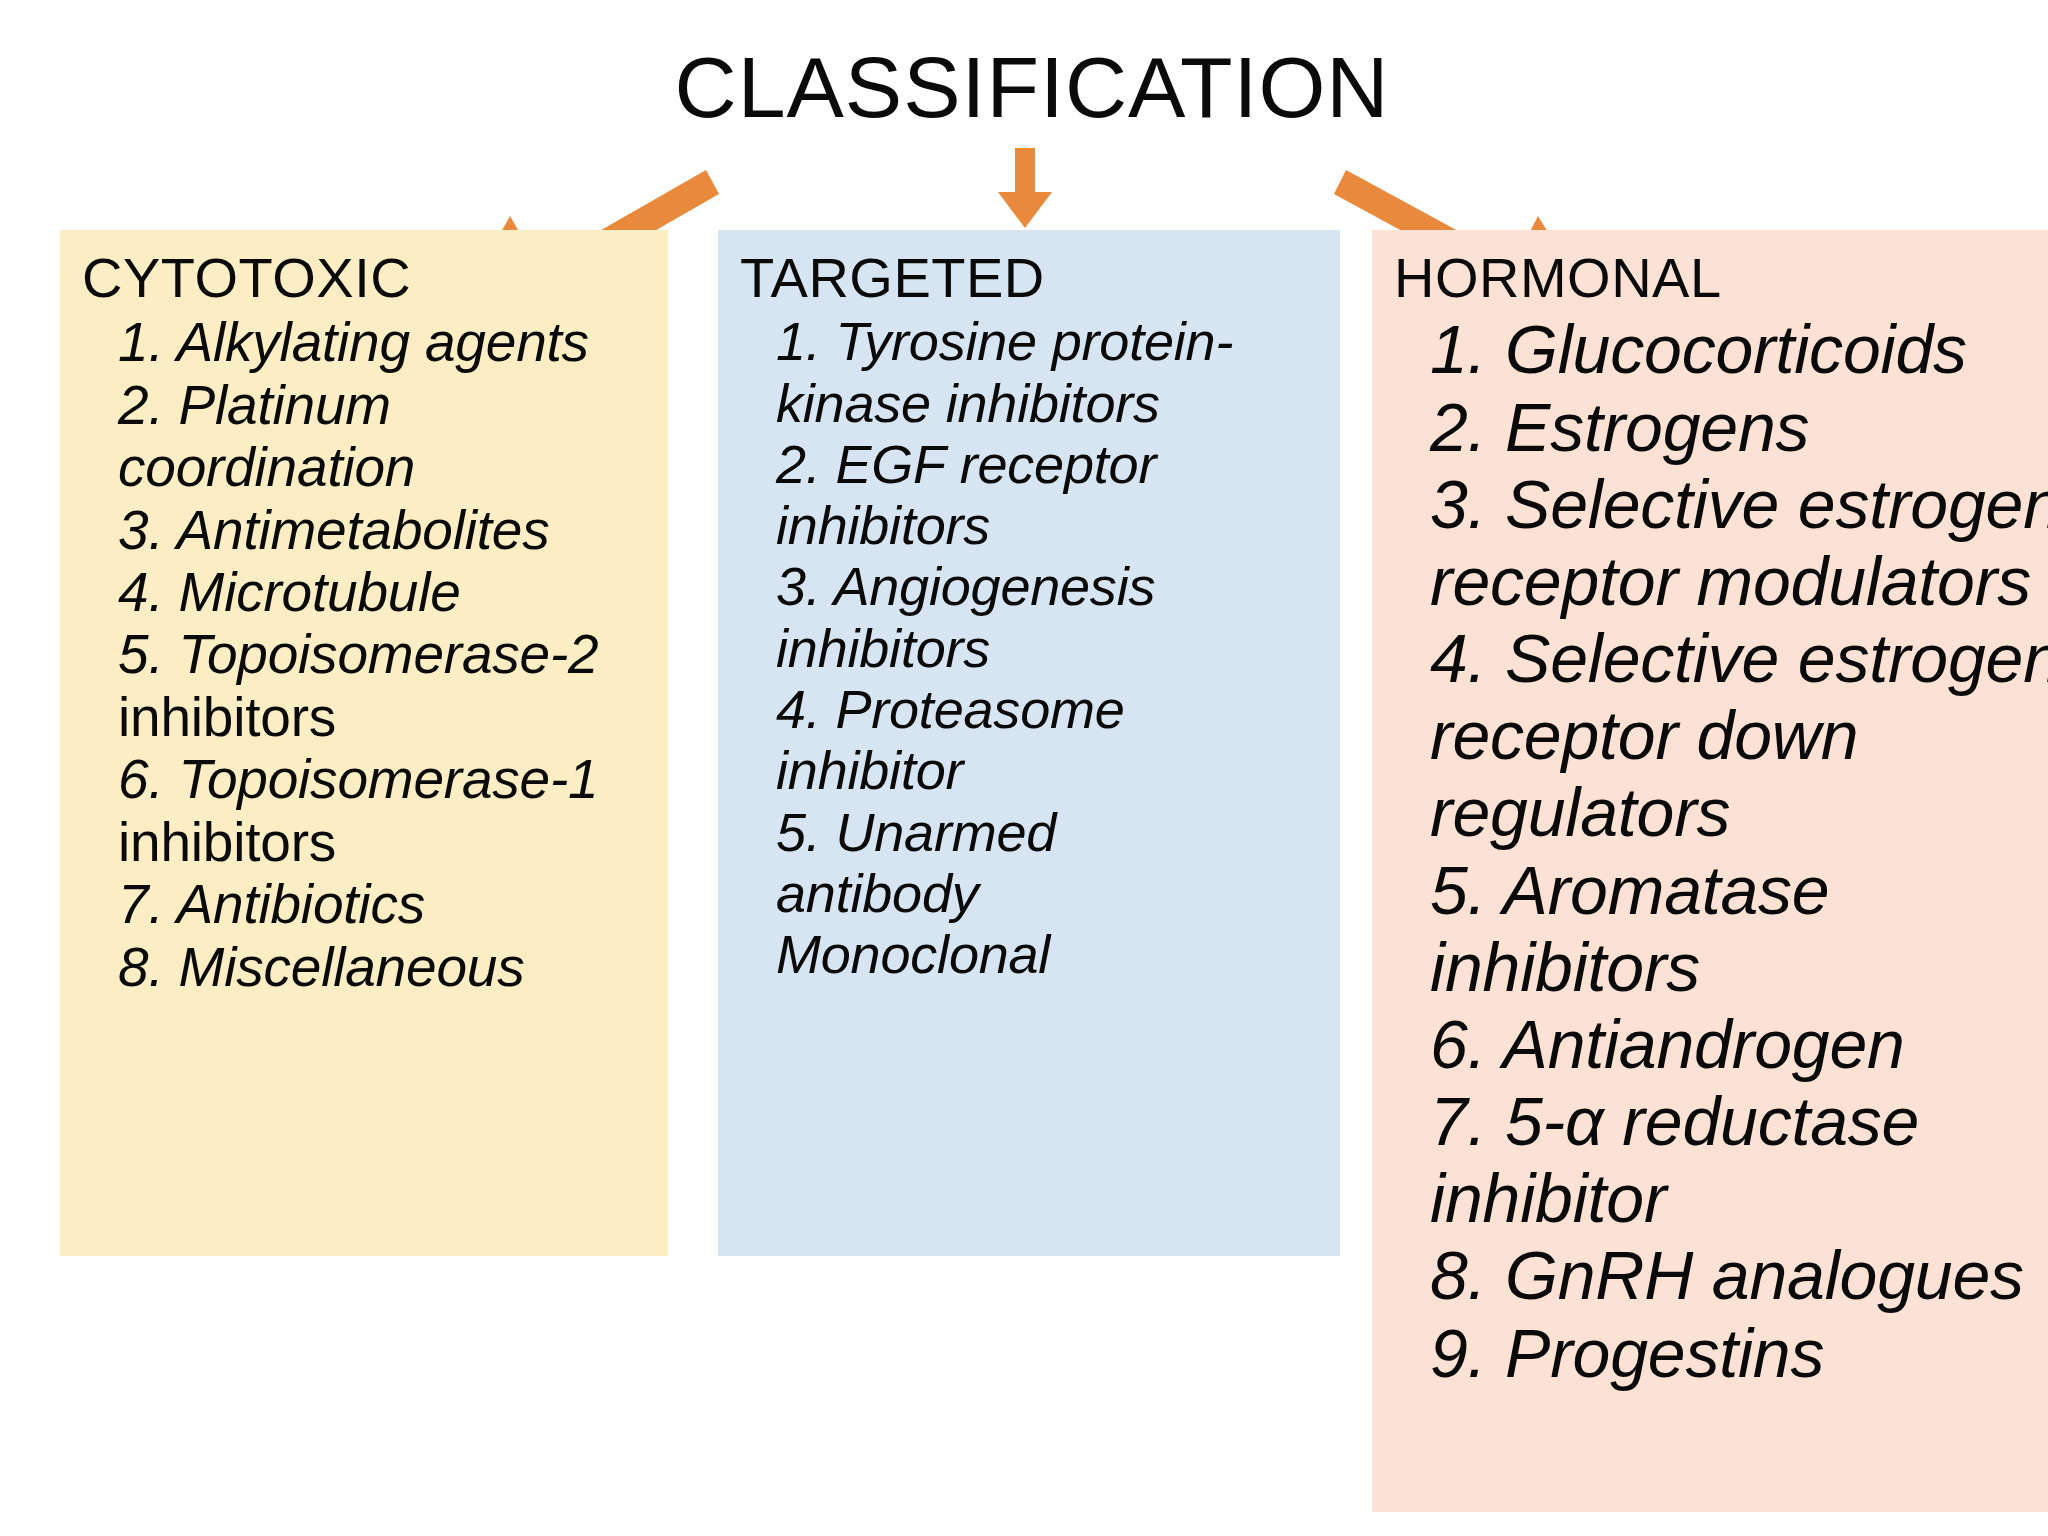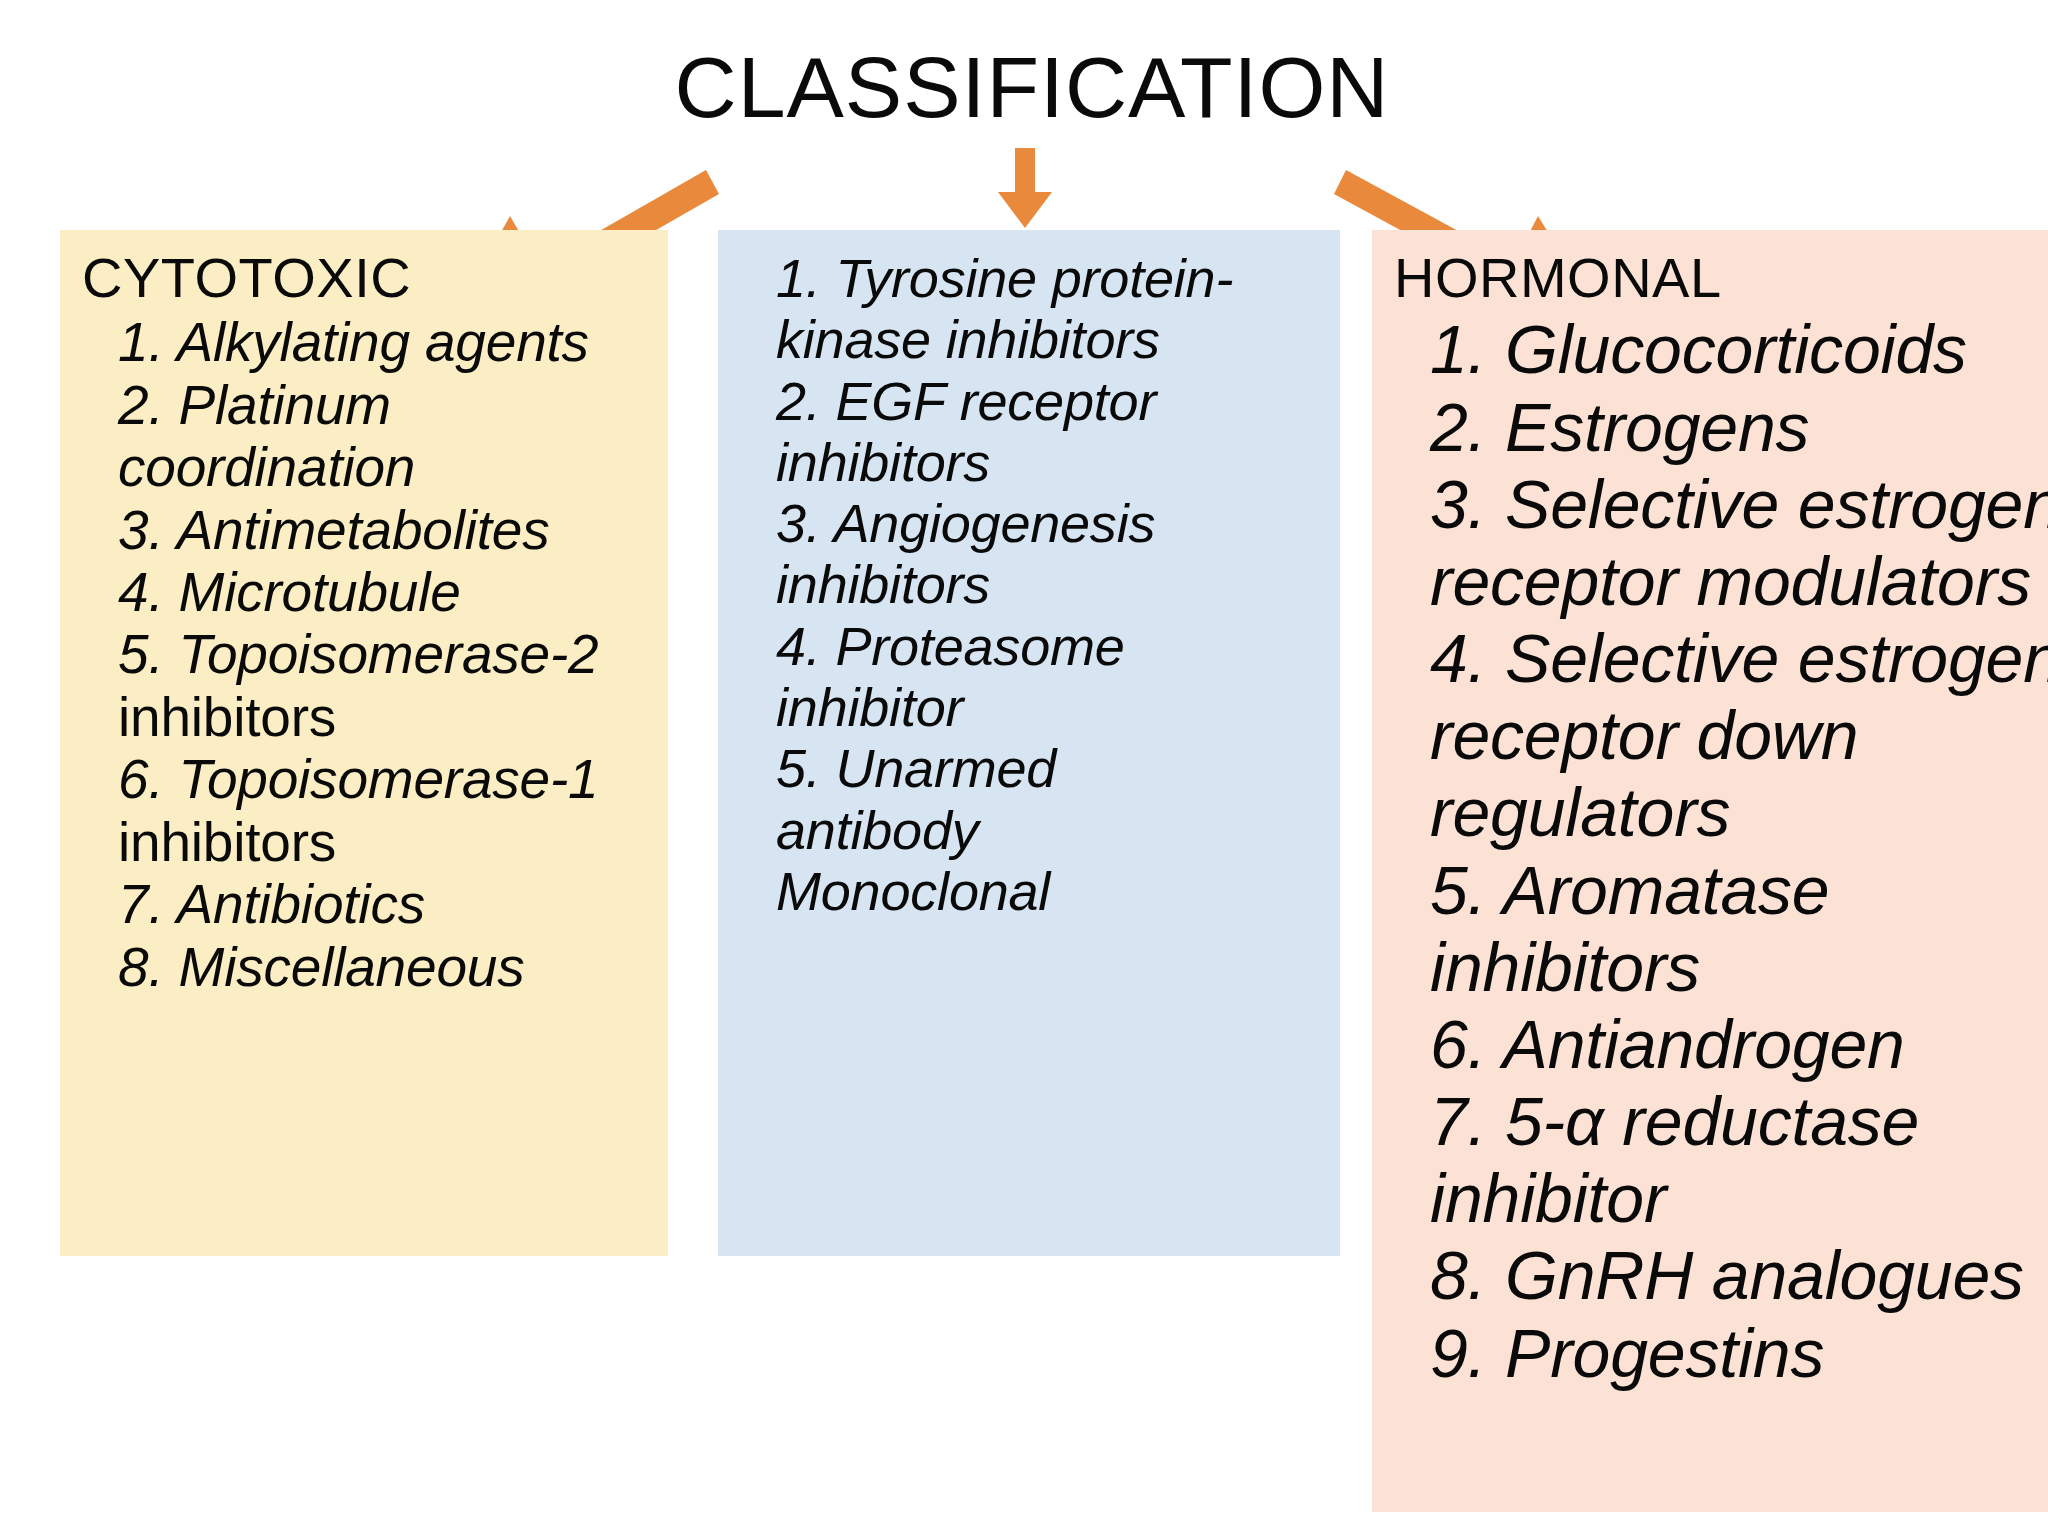--- a/index.html
+++ b/index.html
@@ -103,20 +103,21 @@
         <div class="item"><span>3. Antimetabolites</span></div>
         <div class="item"><span>4. Microtubule</span></div>
         <div class="item"><span>5. Topoisomerase-2</span><span class="cont upright">inhibitors</span></div>
         <div class="item"><span>6. Topoisomerase-1</span><span class="cont upright">inhibitors</span></div>
         <div class="item"><span>7. Antibiotics</span></div>
         <div class="item"><span>8. Miscellaneous</span></div>
       </div>
   </div>
 
   <div class="col" id="col2">
+    <div class="col-head">TARGETED</div>
     <div class="list">
         <div class="item"><span>1. Tyrosine protein-</span><span class="cont">kinase inhibitors</span></div>
         <div class="item"><span>2. EGF receptor</span><span class="cont">inhibitors</span></div>
         <div class="item"><span>3. Angiogenesis</span><span class="cont">inhibitors</span></div>
         <div class="item"><span>4. Proteasome</span><span class="cont">inhibitor</span></div>
         <div class="item"><span>5. Unarmed</span><span class="cont">antibody</span><span class="cont">Monoclonal</span></div>
       </div>
   </div>
 
   <div class="col" id="col3">

